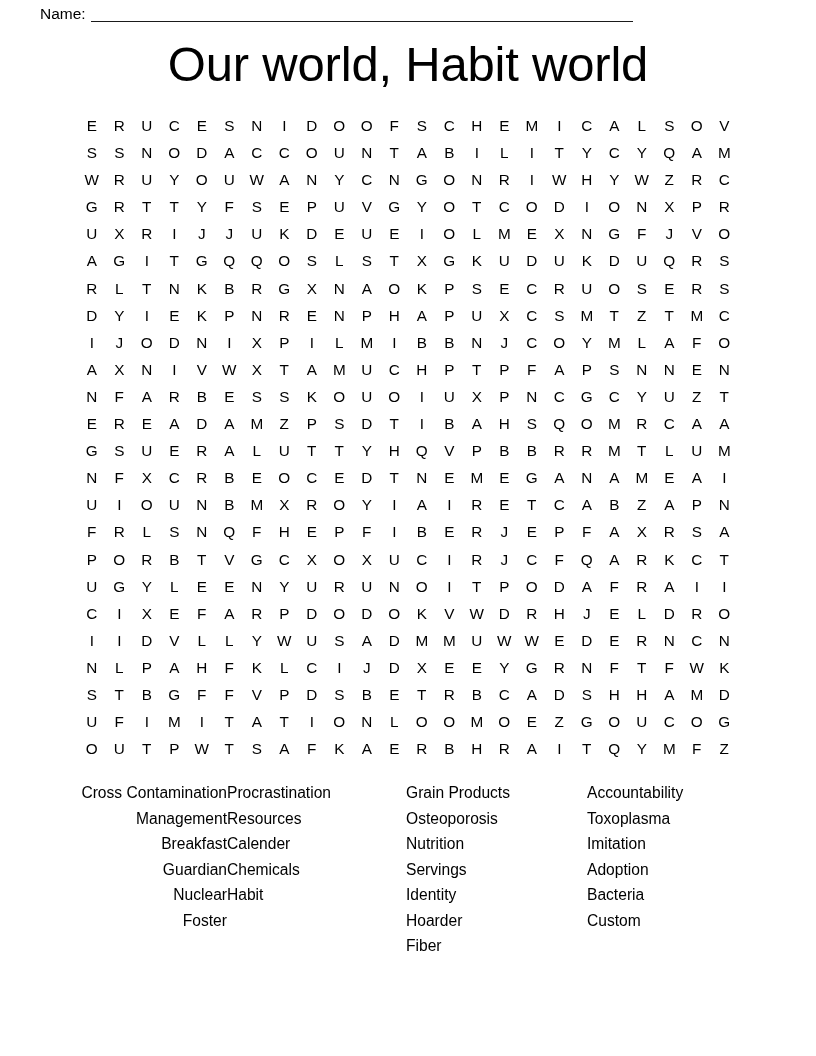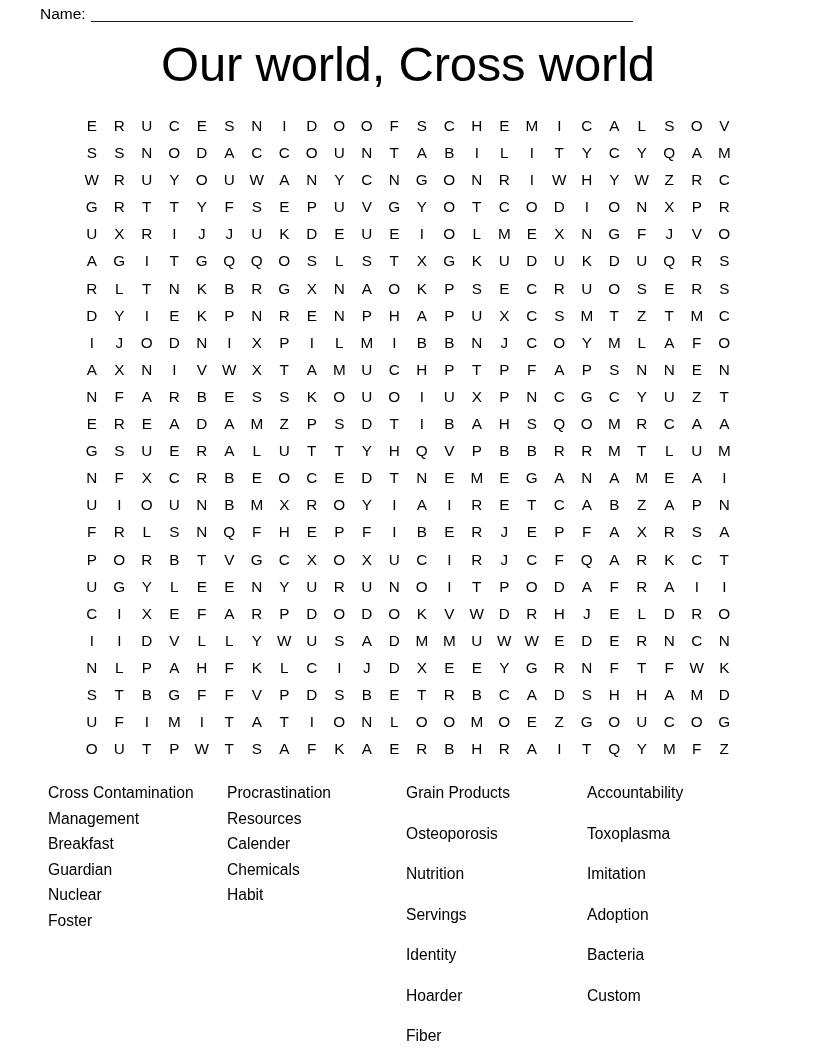--- a/index.html
+++ b/index.html
@@ -81,41 +81,41 @@
     position: absolute;
     left: 48px;
     top: 780px;
     width: 720px;
     display: flex;
   }
   .word-col {
     display: flex;
     flex-direction: column;
   }
-  .word-col.c1 { width: 179px; }
+  .word-col.c1 { width: 179px; align-items: flex-end; }
   .word-col.c2 { width: 179px; }
-  .word-col.c3 { width: 181px; justify-content: space-between; }
-  .word-col.c4 { width: 181px; gap: 15px; }
+  .word-col.c3 { width: 181px; }
+  .word-col.c4 { width: 181px; }
   .word-item {
     font-size: 15.6px;
     line-height: 25.5px;
     height: 25.5px;
     white-space: nowrap;
   }
   .word-item.empty { visibility: hidden; }
 </style>
 </head>
 <body>
 
 <div class="name-row">
   <span class="name-label">Name:</span>
   <span class="name-rule"></span>
 </div>
 
-<div class="puzzle-title">Our world, Cross world</div>
+<div class="puzzle-title">Our world, Habit world</div>
 
 <div class="grid-wrap" id="grid-wrap">
     <div class="grid-row">
       <span class="grid-cell">E</span>
       <span class="grid-cell">R</span>
       <span class="grid-cell">U</span>
       <span class="grid-cell">C</span>
       <span class="grid-cell">E</span>
       <span class="grid-cell">S</span>
       <span class="grid-cell">N</span>

